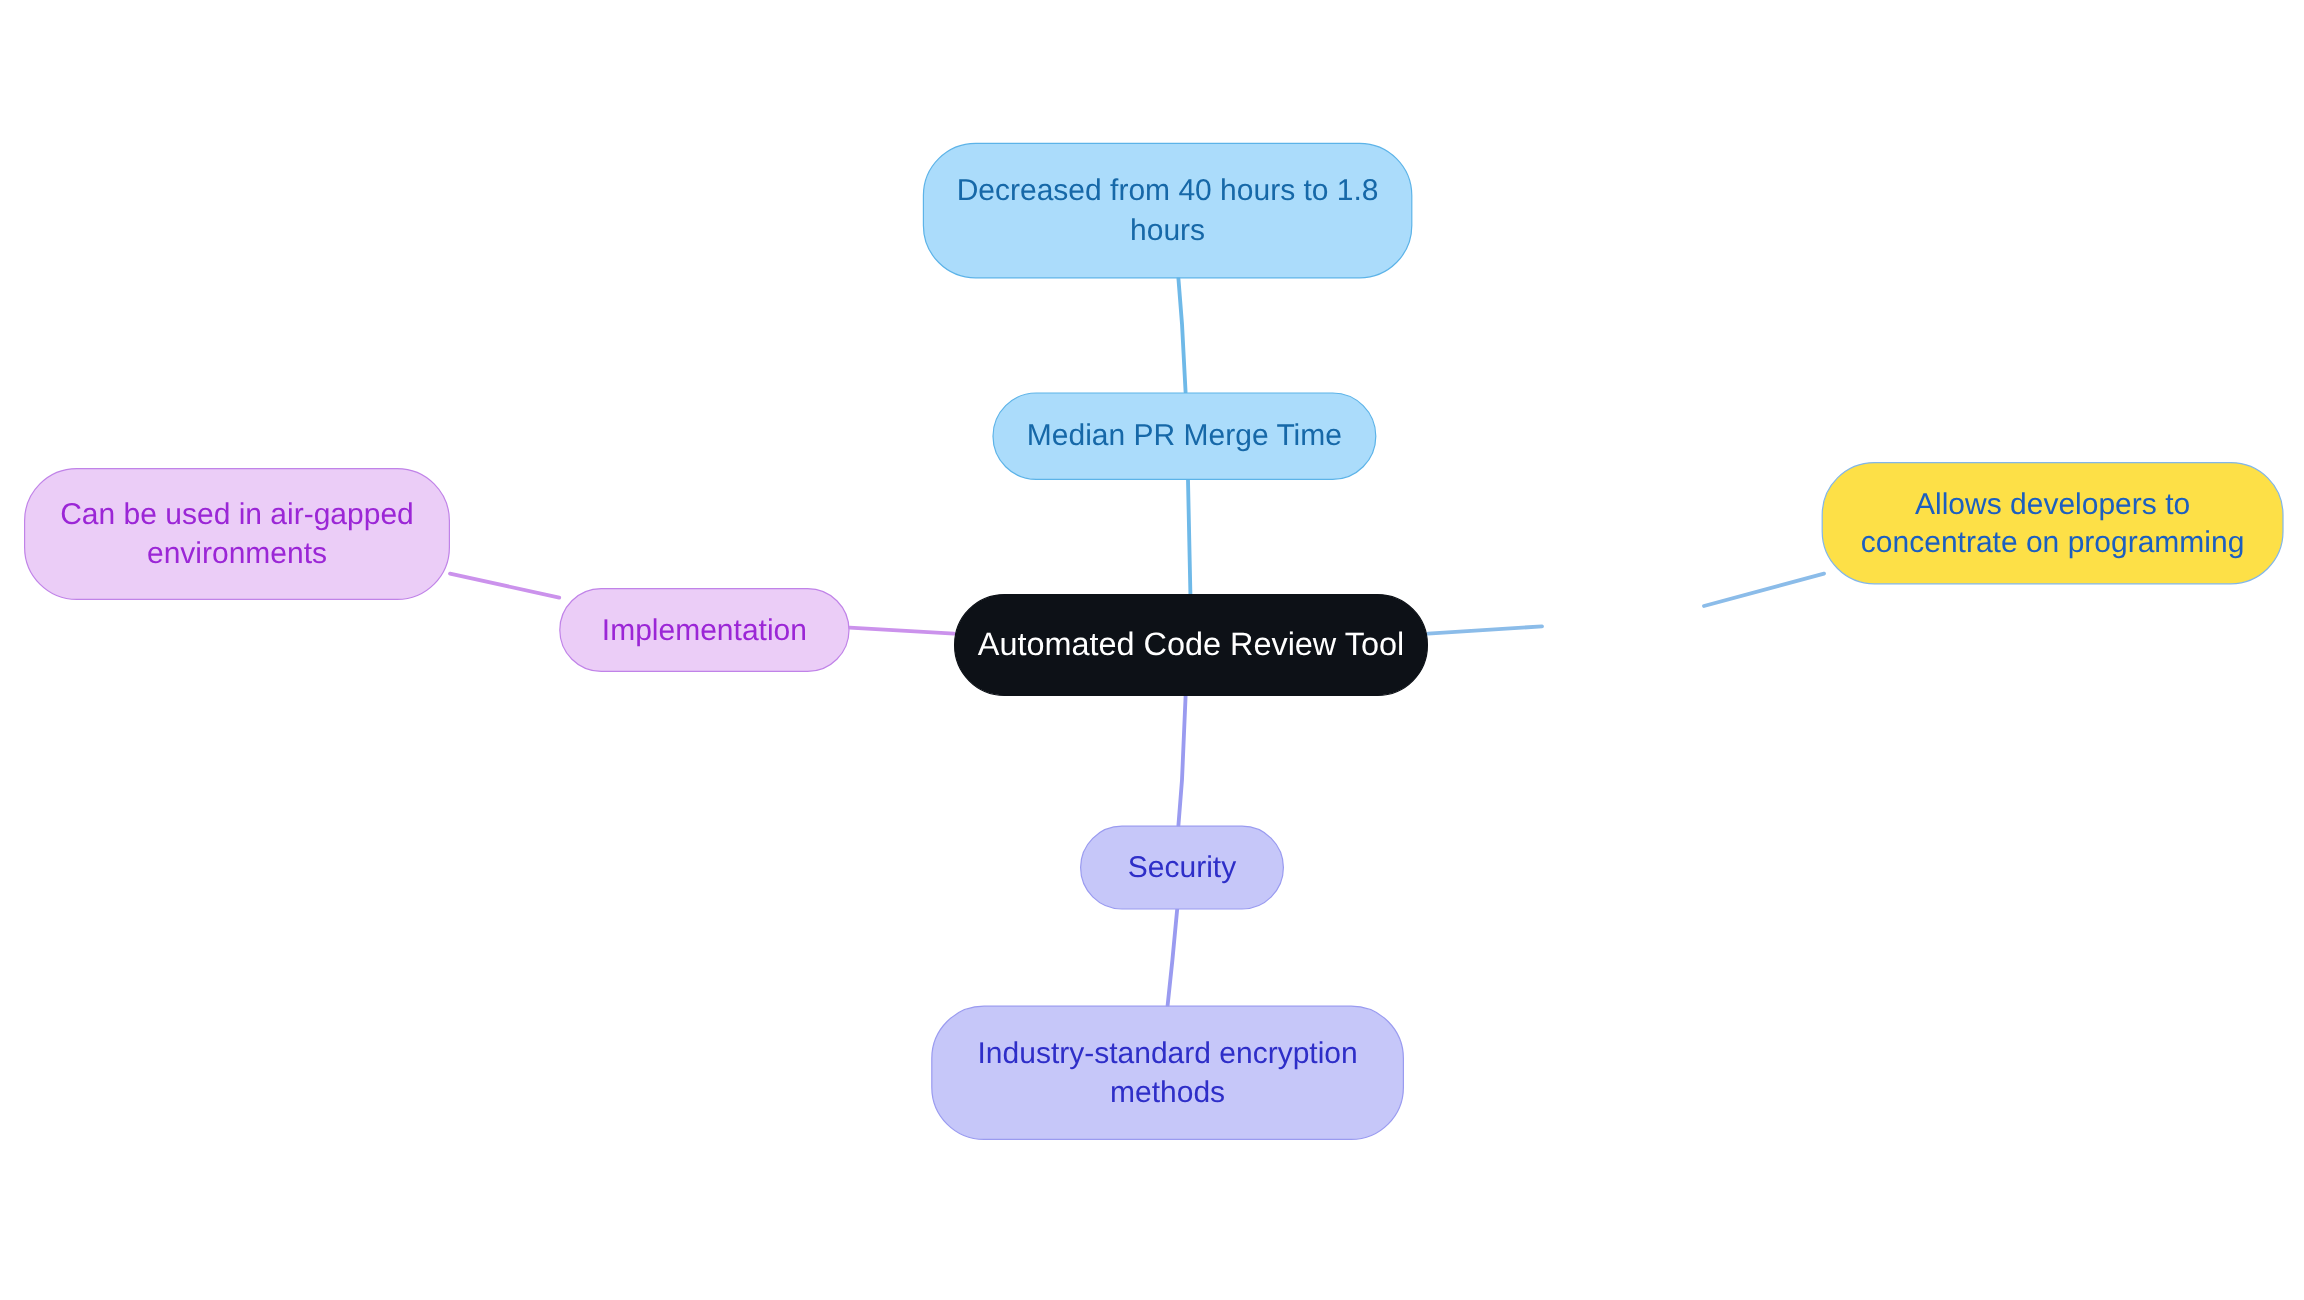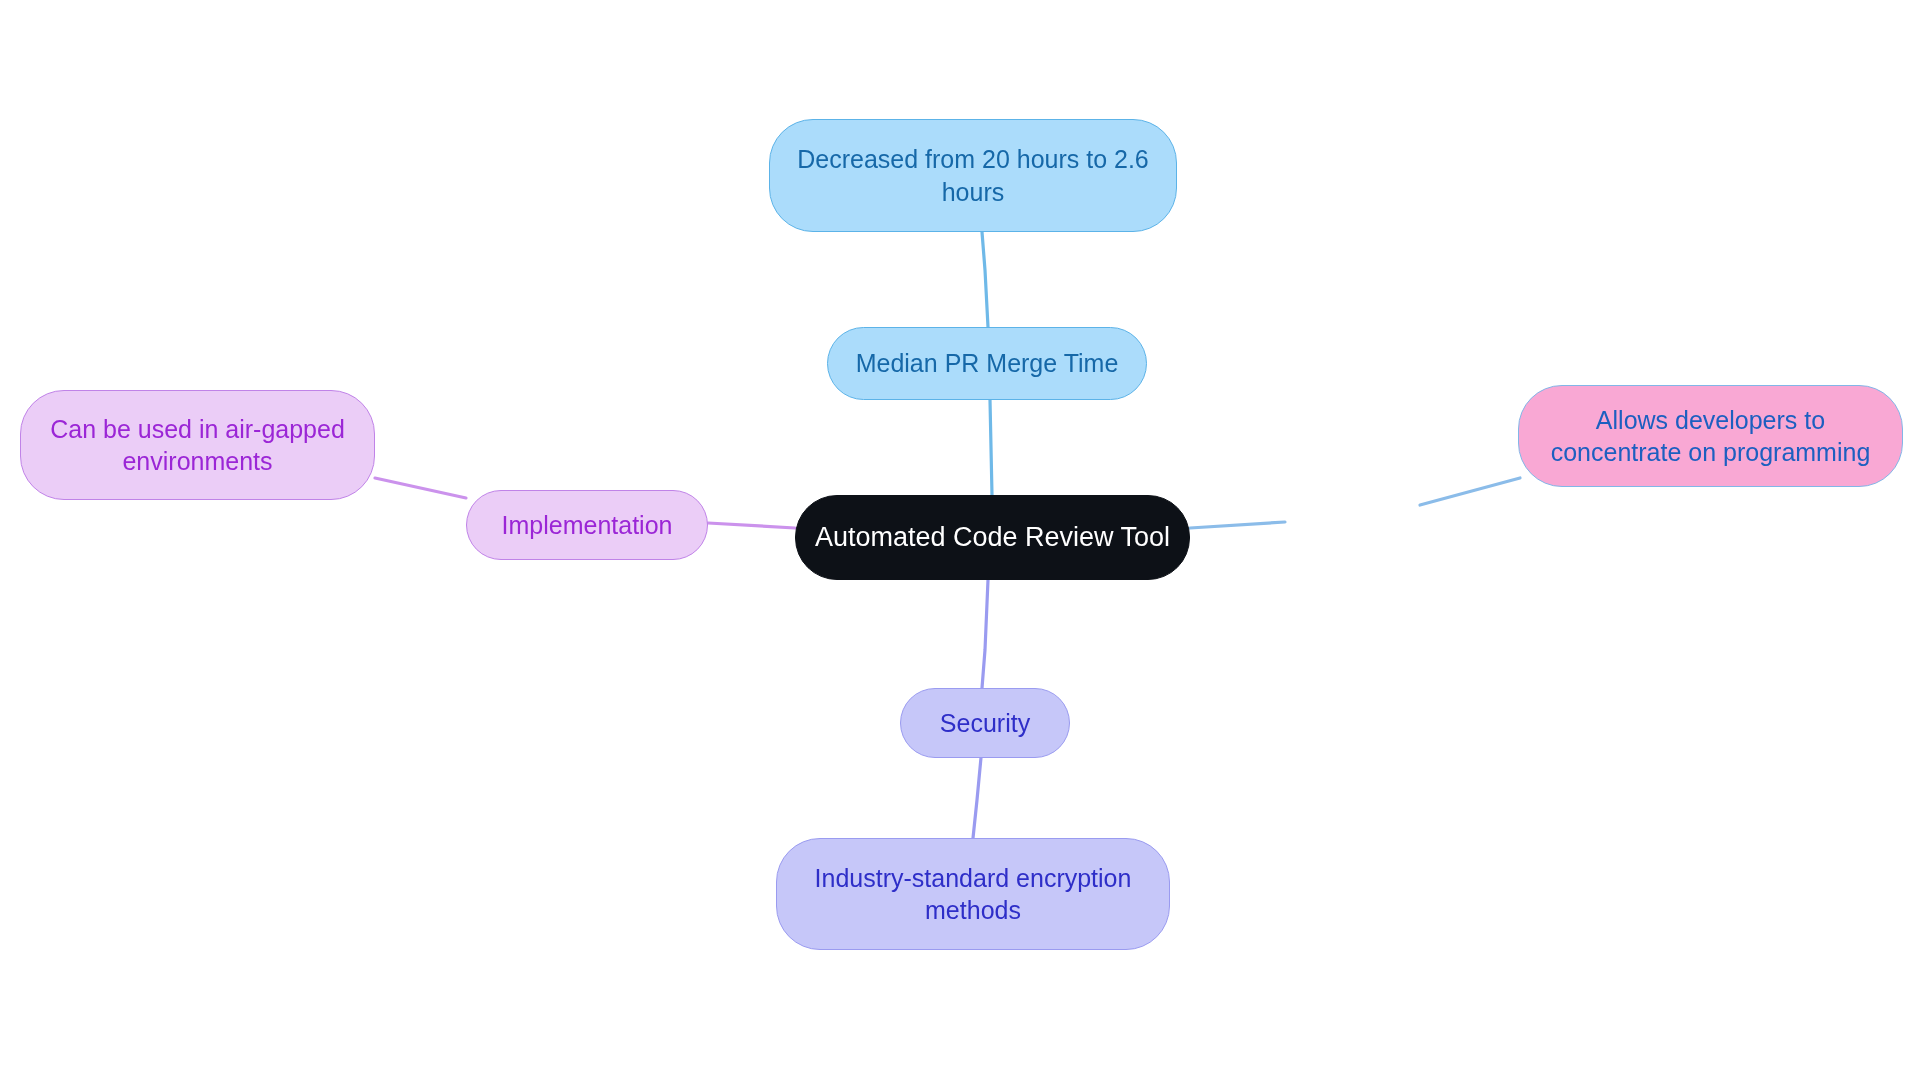--- a/index.html
+++ b/index.html
@@ -57,21 +57,21 @@
     color: #1668a8;
     font-size: 25px;
   }
   .node-softblue-mid {
     background: #cee1fb;
     border-color: #82b6e8;
     color: #1c5fc0;
     font-size: 25px;
   }
   .node-softblue-leaf {
-    background: #f9a8d4;
+    background: #fde047;
     border-color: #82b6e8;
     color: #1c5fc0;
     font-size: 25px;
   }
   .node-purple-mid {
     background: #ebcdf7;
     border-color: #c083e8;
     color: #9b26d6;
     font-size: 25px;
   }
@@ -111,21 +111,21 @@
 
     <path d="M 795 528 L 708 523" fill="none" stroke="#cb92ec" stroke-width="3.2" stroke-linecap="round"></path>
 
     <path d="M 466 498 L 375 478" fill="none" stroke="#cb92ec" stroke-width="3.2" stroke-linecap="round"></path>
 
     <path d="M 988 580 L 985 650 L 982 688" fill="none" stroke="#9a9bf0" stroke-width="3.2" stroke-linecap="round"></path>
 
     <path d="M 982 747 L 977 800 L 973 838" fill="none" stroke="#9a9bf0" stroke-width="3.2" stroke-linecap="round"></path>
   </svg>
 
-  <div class="node node-blue-leaf" style="left:769px; top:119px; width:408px; height:113px;">Decreased from 20 hours to 2.6 hours</div>
+  <div class="node node-blue-leaf" style="left:769px; top:119px; width:408px; height:113px;">Decreased from 40 hours to 1.8 hours</div>
 
   <div class="node node-blue-mid" style="left:827px; top:327px; width:320px; height:73px;">Median PR Merge Time</div>
 
   <div class="node node-purple-leaf" style="left:20px; top:390px; width:355px; height:110px;">Can be used in air-gapped environments</div>
 
   <div class="node node-root" style="left:795px; top:495px; width:395px; height:85px;">Automated Code Review Tool</div>
 
   <div class="node node-purple-mid" style="left:466px; top:490px; width:242px; height:70px;">Implementation</div>
 
 

